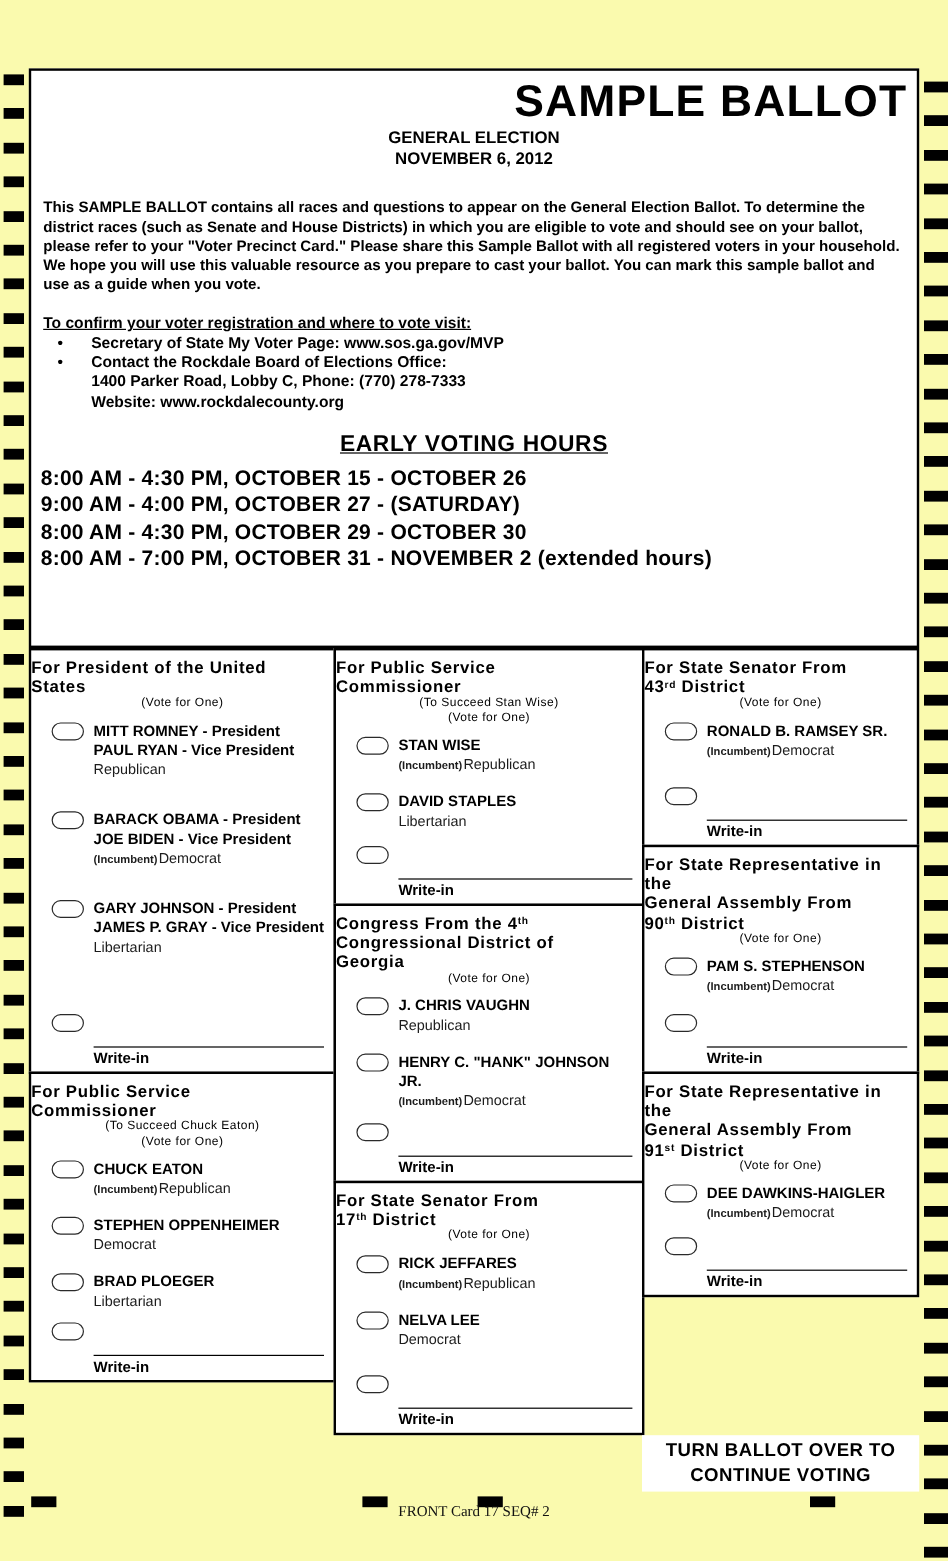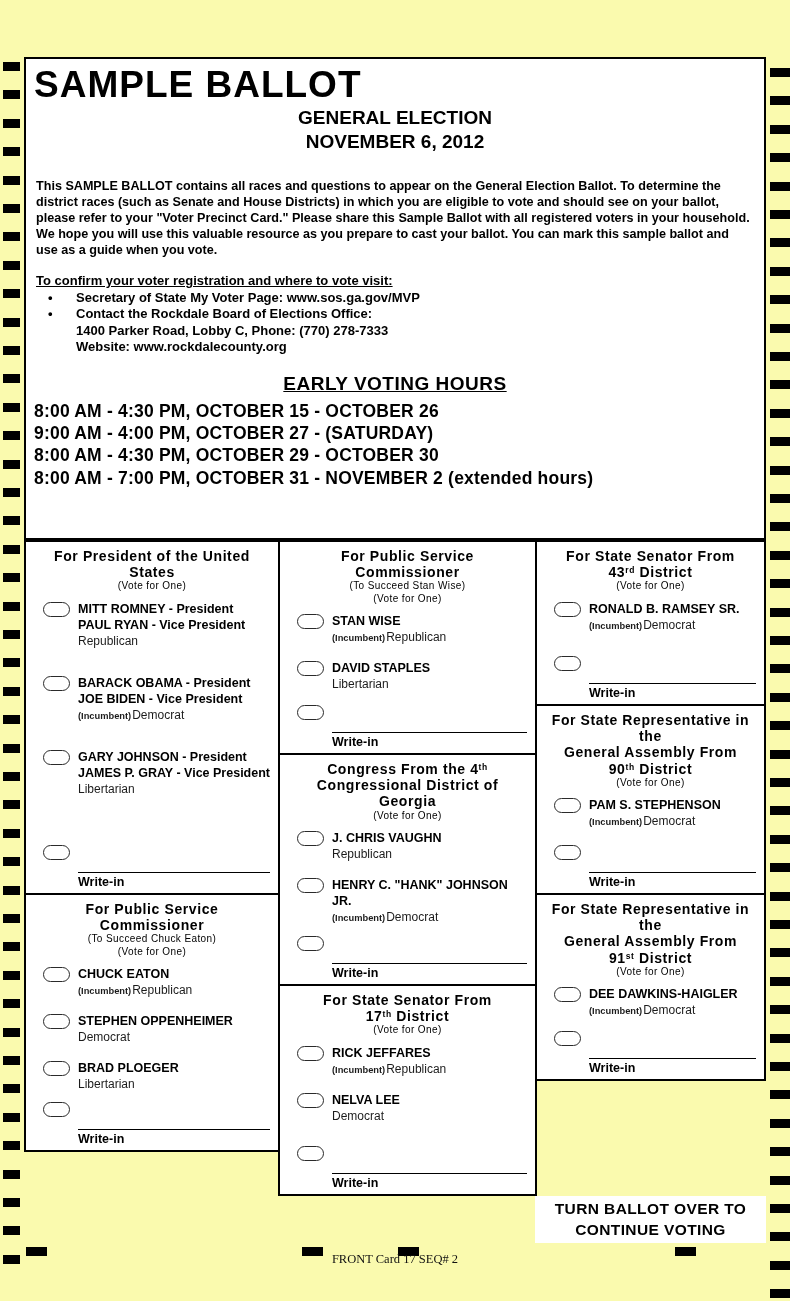--- a/index.html
+++ b/index.html
@@ -6,32 +6,32 @@
   html,body{background:#fff}
   .ballot{position:relative;width:790px;height:1301px;background:#FAFAAE;font-family:"Liberation Sans",sans-serif;color:#000;overflow:hidden}
   
   .tm{position:absolute;height:9px;background:#000}
   .tm.l{left:3px;width:17px}
   .tm.r{right:0;width:20px}
   .tm.b{width:21px}
   
   .top-box{position:absolute;left:24px;top:57px;width:742px;height:483px;background:#fff;border:2px solid #000;padding:5px 8px 0}
   .h-county{text-align:center;font-weight:bold;font-size:27px;letter-spacing:.5px;margin-top:3px}
-  .h-title{text-align:left;font-weight:bold;font-size:37px;letter-spacing:1px}
-  .h-sub{text-align:center;font-weight:bold;font-size:19px;line-height:1.25}
+  .h-title{text-align:right;font-weight:bold;font-size:37px;letter-spacing:1px}
+  .h-sub{text-align:center;font-weight:bold;font-size:14px;line-height:1.25}
   .intro{margin-top:24px;font-weight:bold;font-size:12.6px;line-height:1.28;padding:0 2px}
   .confirm{margin-top:15px;font-weight:bold;font-size:13px;text-decoration:underline;padding-left:2px}
   .bullets{margin-top:2px}
   .bullet{display:flex;font-weight:bold;font-size:13px;line-height:1.26;padding-left:6px}
   .dot{flex:none;width:36px;text-align:left;padding-left:8px}
   .early-title{margin-top:17px;text-align:center;font-weight:bold;font-size:19px;text-decoration:underline;letter-spacing:.5px}
   .hours{margin-top:5px;font-weight:bold;font-size:17.5px;line-height:1.28;letter-spacing:.2px}
   
   .race{position:absolute;background:#fff;border:2px solid #000;display:flex;flex-direction:column;padding:6px 0 2px}
-  .rt{font-weight:bold;font-size:14px;line-height:1.16;letter-spacing:.6px;text-align:center}
+  .rt{font-weight:bold;font-size:14px;line-height:1.16;letter-spacing:.6px;text-align:left}
   .rs{font-size:10px;line-height:1.22;letter-spacing:.4px;text-align:center}
   sup.ord{font-size:8.5px;font-weight:bold;vertical-align:4px}
   .cands{margin-top:8px}
   .cand{display:flex;gap:8px;margin:0 8px 15px 17px;align-items:flex-start}
   .cand:last-child{margin-bottom:0}
   .tall .cand{margin-bottom:26px}
   .cinfo{min-width:0}
   .cname{font-weight:bold;font-size:12.5px;line-height:1.28}
   .cname:empty{display:none}
   .cparty{font-size:12px;line-height:1.25;margin-top:1px;color:#1c1c1c}

